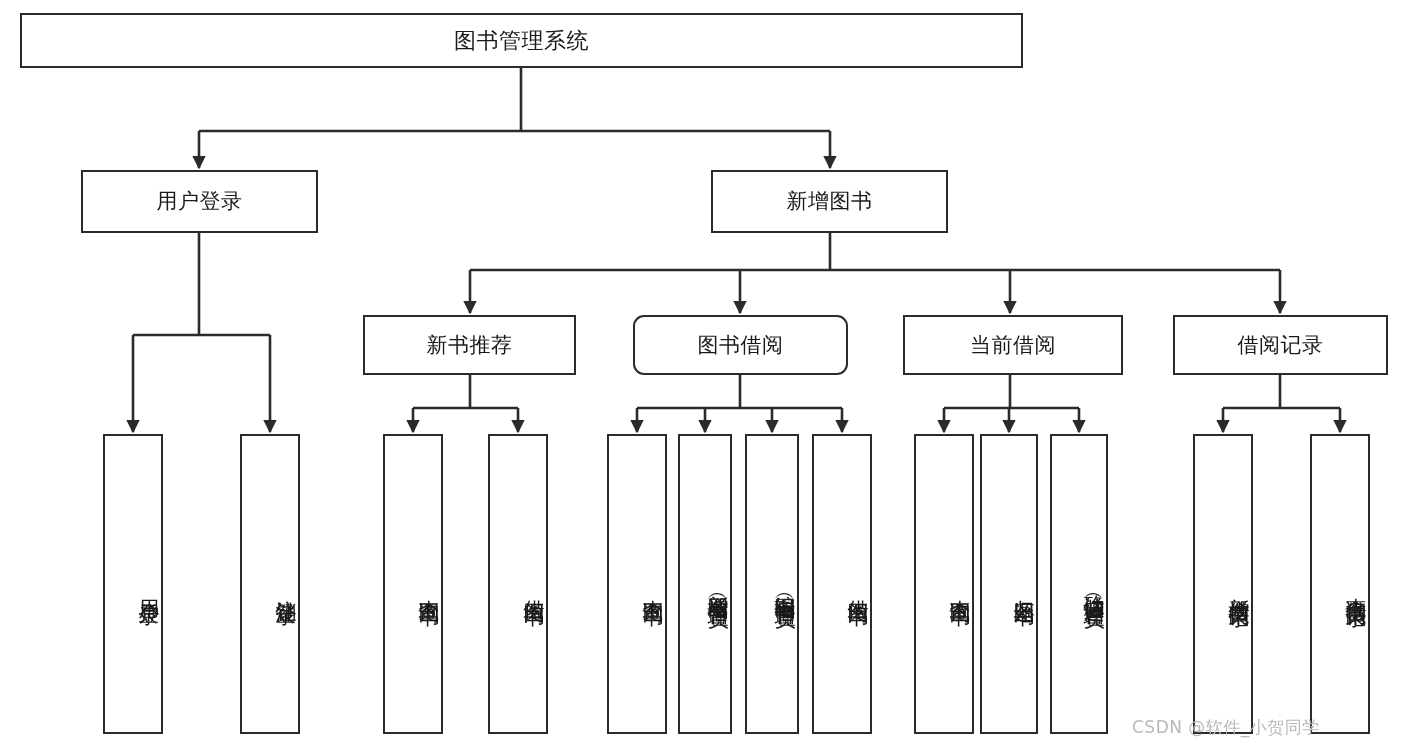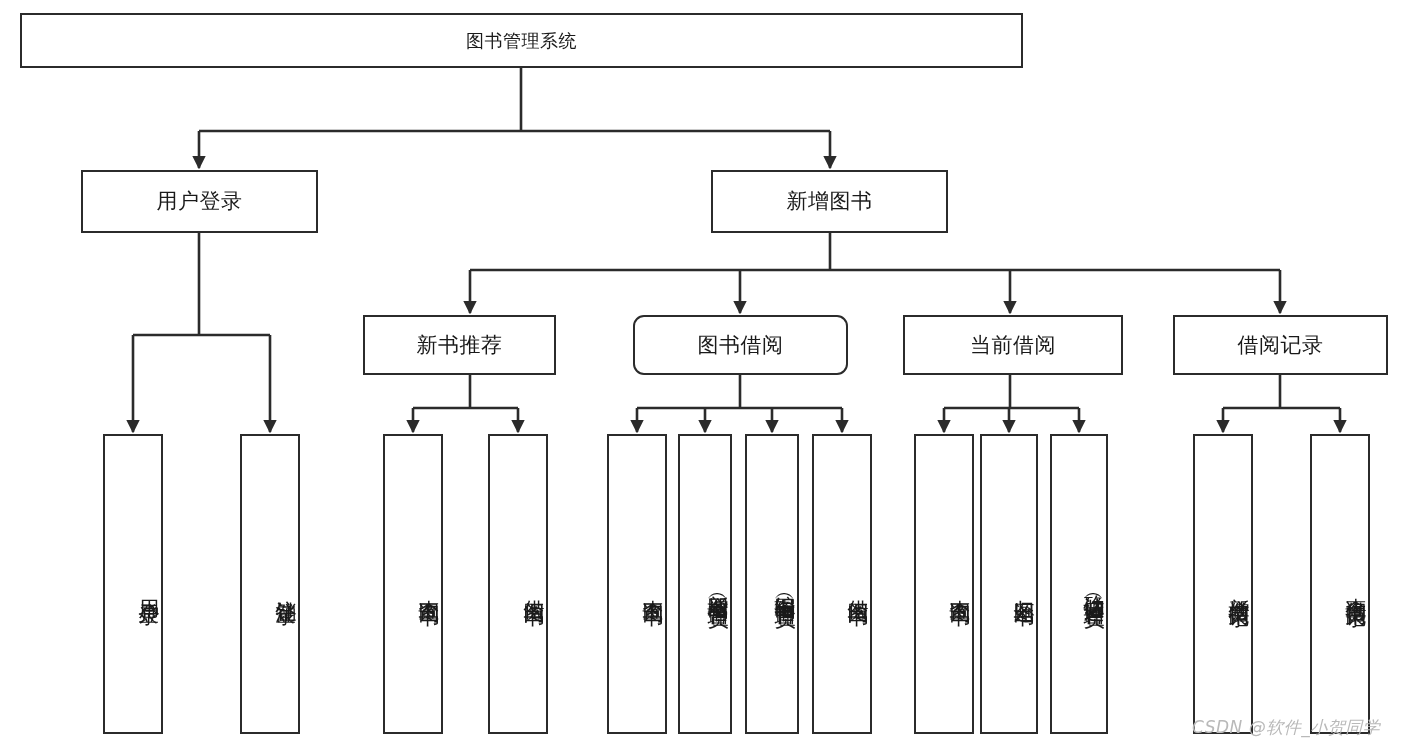--- a/index.html
+++ b/index.html
@@ -34,21 +34,21 @@
     align-items: center;
     justify-content: center;
     text-align: center;
     line-height: 1.18;
   }
   .node.horiz {
     font-size: 21px;
     letter-spacing: 0.5px;
   }
   .node.root {
-    font-size: 18px;
+    font-size: 22px;
     text-align: right;
   }
   .node.vert {
     writing-mode: vertical-rl;
     text-orientation: upright;
     font-size: 21px;
     letter-spacing: 2px;
     padding-top: 6px;
     align-items: flex-start;
     justify-content: center;
@@ -125,21 +125,21 @@
     <span>图书管理系统</span>
   </div>
 
   <div class="node horiz" style="left:81px; top:170px; width:237px; height:63px;">
     <span>用户登录</span>
   </div>
   <div class="node horiz" style="left:711px; top:170px; width:237px; height:63px;">
     <span>新增图书</span>
   </div>
 
-  <div class="node horiz" style="left:363px; top:315px; width:193px; height:60px;font-family:Liberation Serif, serif;">
+  <div class="node horiz" style="left:363px; top:315px; width:213px; height:60px;font-family:Liberation Serif, serif;">
     <span>新书推荐</span>
   </div>
   <div class="node horiz" style="left:633px; top:315px; width:215px; height:60px;border-radius:11px;">
     <span>图书借阅</span>
   </div>
   <div class="node horiz" style="left:903px; top:315px; width:220px; height:60px;">
     <span>当前借阅</span>
   </div>
   <div class="node horiz" style="left:1173px; top:315px; width:215px; height:60px;">
     <span>借阅记录</span>
@@ -182,15 +182,15 @@
     <span class="vtext">确认归还（管理员）</span>
   </div>
 
   <div class="node vert" style="left:1193px; top:434px; width:60px; height:300px;">
     <span class="vtext">新增借阅记录</span>
   </div>
   <div class="node vert" style="left:1310px; top:434px; width:60px; height:300px;">
     <span class="vtext">查询借阅记录</span>
   </div>
 
-  <div class="watermark" style="left:1192px; top:716px;font-style:italic;">CSDN @软件_小贺同学</div>
+  <div class="watermark" style="left:1132px; top:716px;">CSDN @软件_小贺同学</div>
 
 </div>
 
 </body></html>

